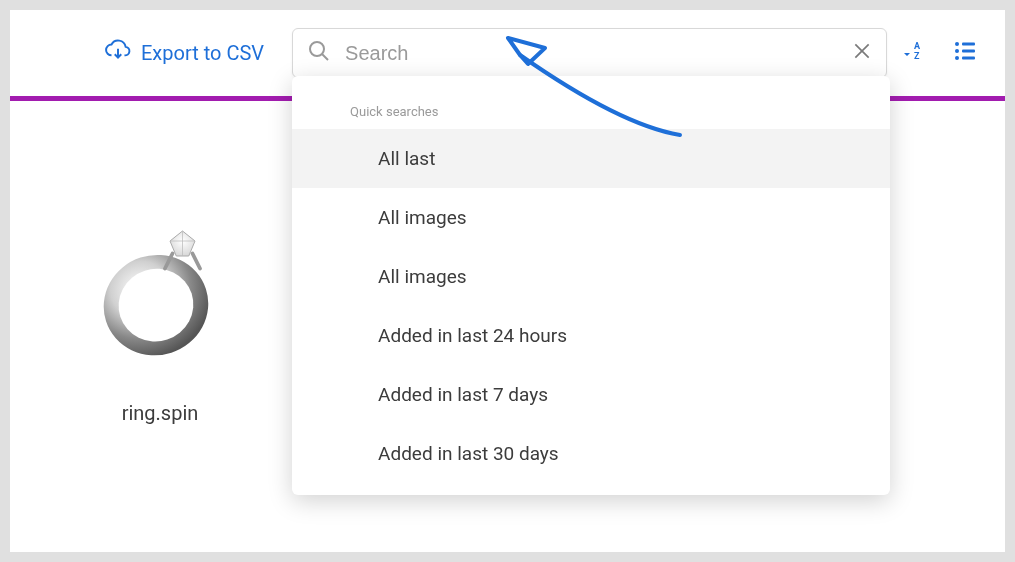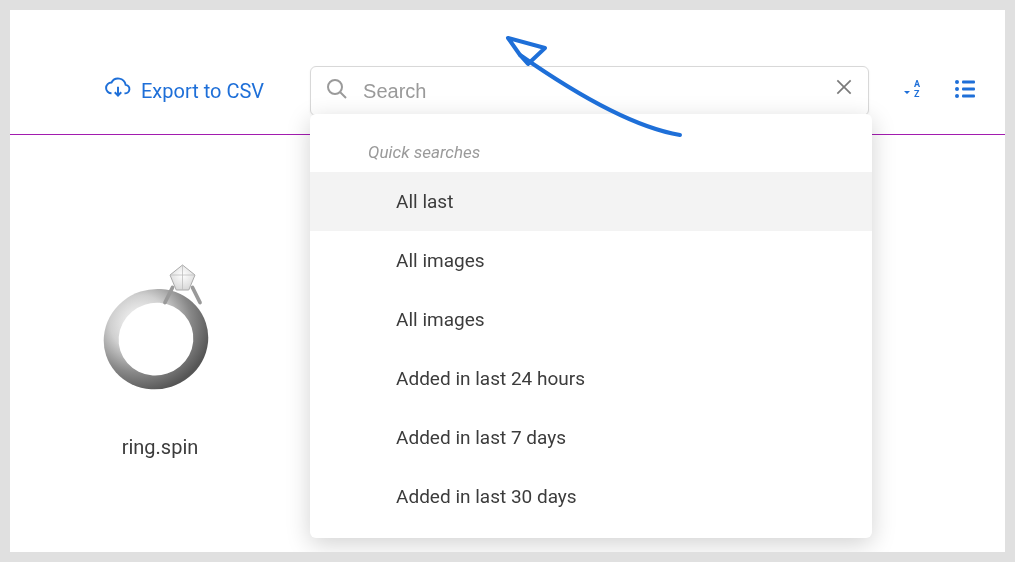--- a/index.html
+++ b/index.html
@@ -14,41 +14,40 @@
       background: #fff;
       width: 100%;
       height: 100%;
       position: relative;
       overflow: hidden;
     }
     .toolbar {
       display: flex;
       align-items: center;
       padding: 18px 28px 18px 95px;
-      border-bottom: 1px solid #a21caf;
-      gap: 18px;
-      margin-top: 38px;
+      border-bottom: 5px solid #a21caf;
     }
     .export-btn {
       display: flex;
       align-items: center;
       gap: 10px;
       color: #1e6fd8;
       font-size: 20px;
       cursor: pointer;
       flex-shrink: 0;
       margin-right: 28px;
     }
     .export-btn svg { width: 26px; height: 26px; }
     .search-wrap {
       flex: 1;
       position: relative;
     }
     .search-box {
       display: flex;
+      align-items: center;
       border: 1px solid #d8d8d8;
       border-radius: 6px;
       padding: 10px 14px;
       gap: 14px;
       box-shadow: 0 1px 3px rgba(0,0,0,0.05);
     }
     .search-box input {
       border: none;
       outline: none;
       flex: 1;
@@ -73,22 +72,21 @@
       right: -3px;
       background: #fff;
       border-radius: 6px;
       box-shadow: 0 6px 24px rgba(0,0,0,0.18);
       padding: 28px 0 12px 0;
       z-index: 10;
     }
     .dropdown-header {
       padding: 0 58px 10px 58px;
       color: #9a9a9a;
-      font-size: 17px;
-      font-style: italic;
+      font-size: 13px;
     }
     .dropdown-item {
       padding: 18px 58px 18px 86px;
       color: #3c3c3c;
       font-size: 19px;
       cursor: pointer;
     }
     .dropdown-item:hover, .dropdown-item.hovered {
       background: #f3f3f3;
     }

